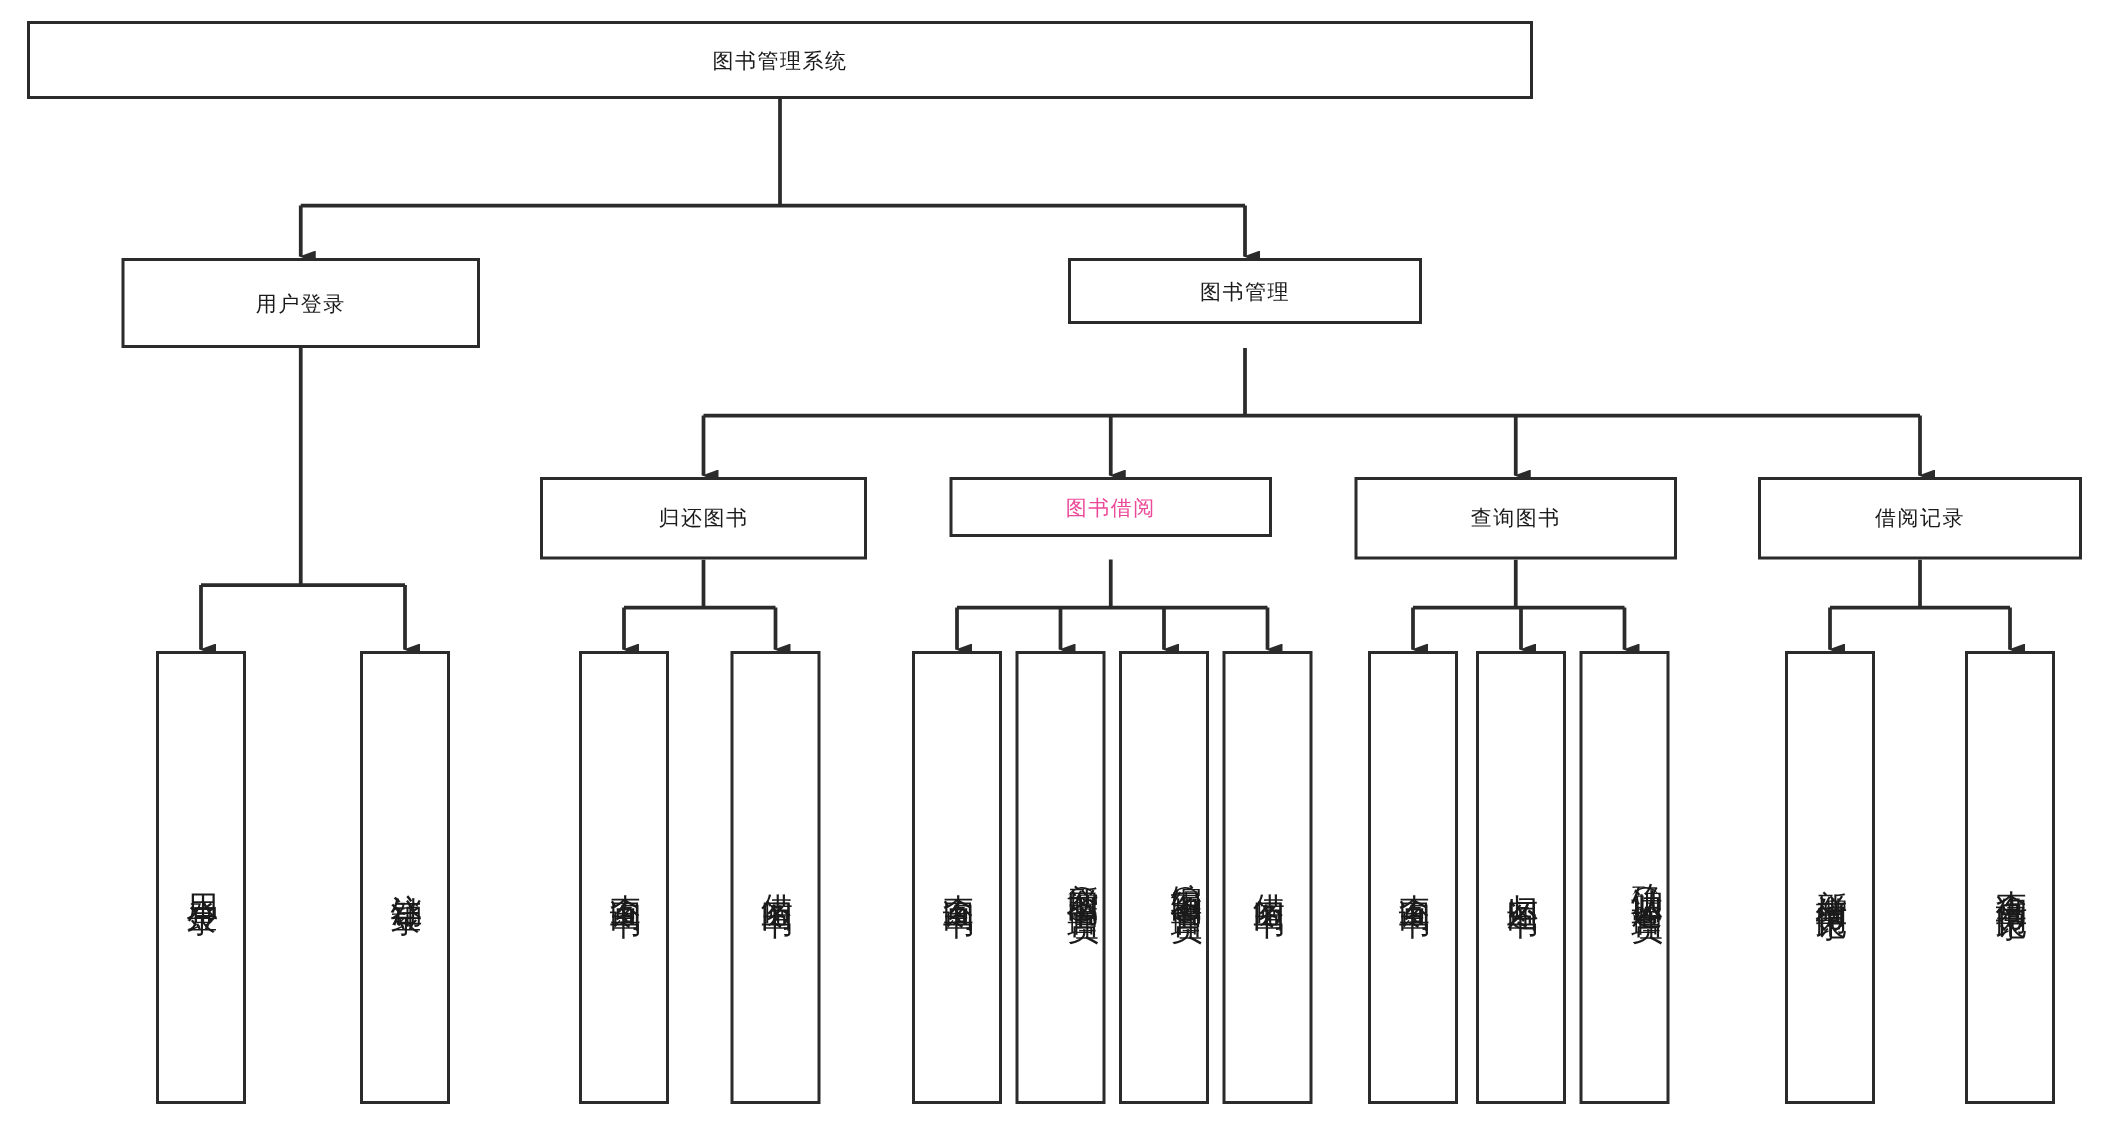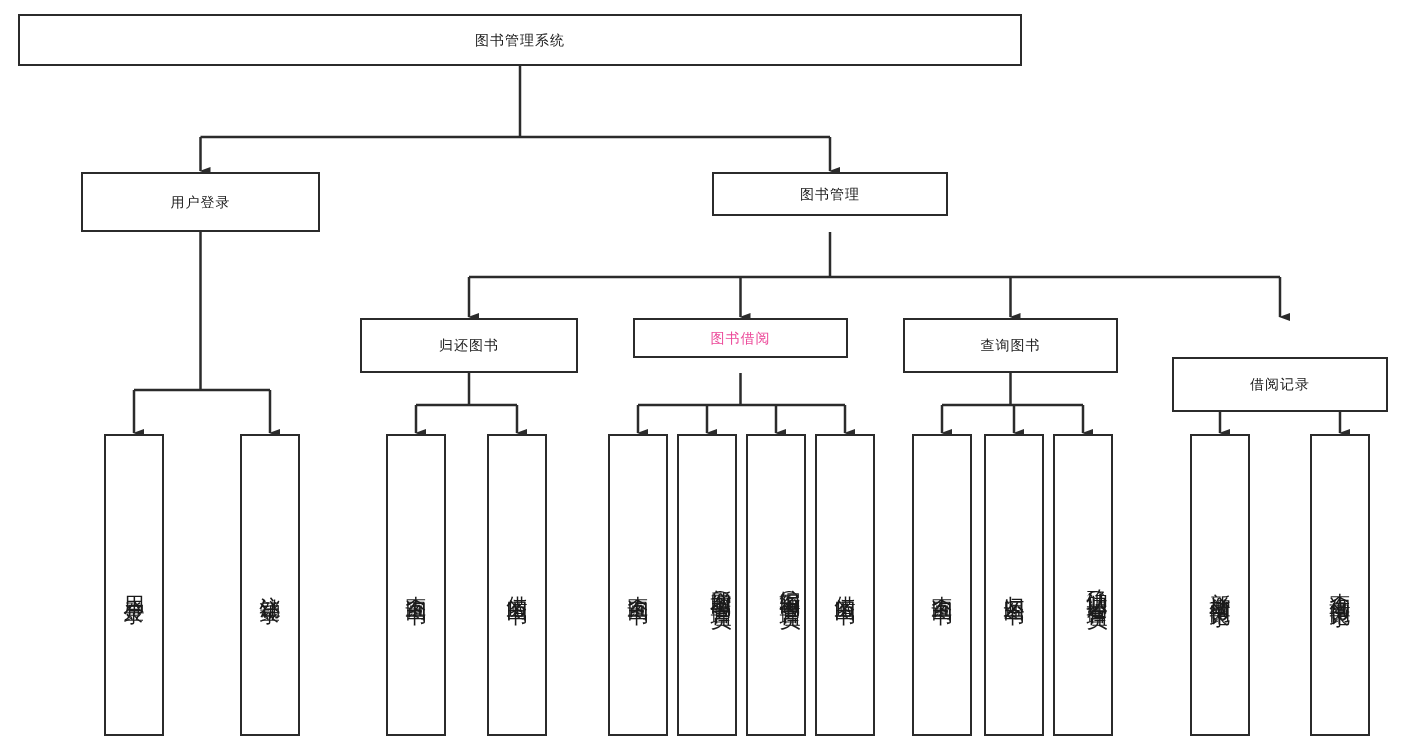--- a/index.html
+++ b/index.html
@@ -124,21 +124,21 @@
       </div>
       <div class="node horizontal" style="left: 360px; top: 318px; width: 218px; height: 55px; border-color: rgb(43, 43, 43); background: rgb(255, 255, 255); color: rgb(26, 26, 26);">
         <span class="label">归还图书</span>
       </div>
       <div class="node horizontal" style="left: 633px; top: 318px; width: 215px; height: 40px; border-color: rgb(43, 43, 43); background: rgb(255, 255, 255); color: #ec4899;">
         <span class="label">图书借阅</span>
       </div>
       <div class="node horizontal" style="left: 903px; top: 318px; width: 215px; height: 55px; border-color: rgb(43, 43, 43); background: rgb(255, 255, 255); color: rgb(26, 26, 26);">
         <span class="label">查询图书</span>
       </div>
-      <div class="node horizontal" style="left: 1172px; top: 318px; width: 216px; height: 55px; border-color: rgb(43, 43, 43); background: rgb(255, 255, 255); color: rgb(26, 26, 26); margin-top: 39px;">
+      <div class="node horizontal" style="left: 1172px; top: 318px; width: 216px; height: 55px; border-color: rgb(43, 43, 43); background: rgb(255, 255, 255); color: rgb(26, 26, 26);">
         <span class="label">借阅记录</span>
       </div>
       <div class="node vertical" style="left: 104px; top: 434px; width: 60px; height: 302px; border-color: rgb(43, 43, 43); background: rgb(255, 255, 255); color: rgb(26, 26, 26);">
         <span class="label">用户登录</span>
       </div>
       <div class="node vertical" style="left: 240px; top: 434px; width: 60px; height: 302px; border-color: rgb(43, 43, 43); background: rgb(255, 255, 255); color: rgb(26, 26, 26);">
         <span class="label">注销登录</span>
       </div>
       <div class="node vertical" style="left: 386px; top: 434px; width: 60px; height: 302px; border-color: rgb(43, 43, 43); background: rgb(255, 255, 255); color: rgb(26, 26, 26);">
         <span class="label">查询图书</span>

